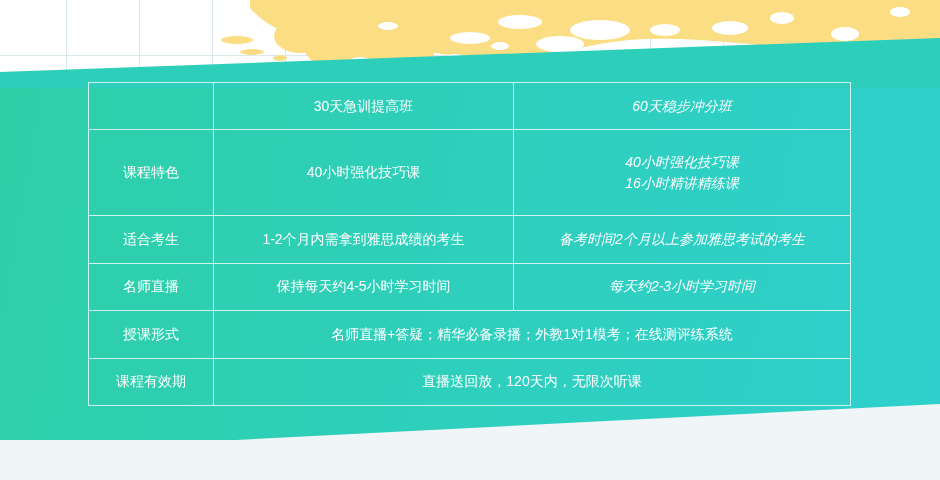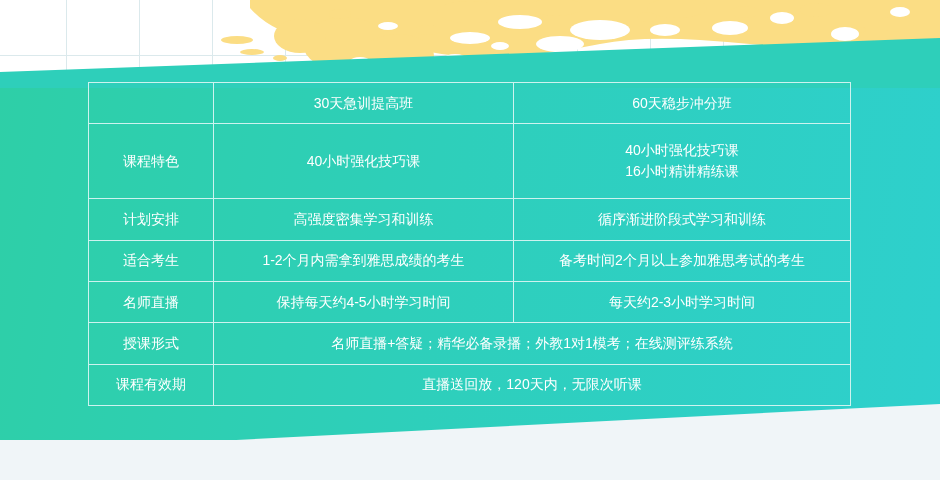--- a/index.html
+++ b/index.html
@@ -77,21 +77,21 @@
     text-align: center;
     vertical-align: middle;
     color: #ffffff;
     font-size: 14px;
     line-height: 1.5;
     padding: 2px 6px;
     white-space: nowrap;
   }
   td.label-col { width: 125px; font-size: 16px; margin-left: 12px; }
   td.col-a     { width: 300px; }
-  td.col-b     { width: 337px; }
+  td.col-b     { width: 337px; font-style: italic; }
 
   td.blank { border-left-color: transparent; border-top-color: transparent; }
 
   td.hl { color: #f4f407; }
 
   td.head { font-size: 17px; }
   td.span2 { }
 
   .line2 { display: block; }
 </style>
@@ -174,25 +174,20 @@
 
         <tr>
           <td class="label-col">课程特色</td>
           <td class="col-a">40小时强化技巧课</td>
           <td class="col-b hl">
             <span class="line2">40小时强化技巧课</span>
             <span class="line2">16小时精讲精练课</span>
           </td>
         </tr>
 
-        <tr>
-          <td class="label-col">计划安排</td>
-          <td class="col-a">高强度密集学习和训练</td>
-          <td class="col-b hl">循序渐进阶段式学习和训练</td>
-        </tr>
 
         <tr>
           <td class="label-col">适合考生</td>
           <td class="col-a">1-2个月内需拿到雅思成绩的考生</td>
           <td class="col-b hl">备考时间2个月以上参加雅思考试的考生</td>
         </tr>
 
         <tr>
           <td class="label-col">名师直播</td>
           <td class="col-a">保持每天约4-5小时学习时间</td>

